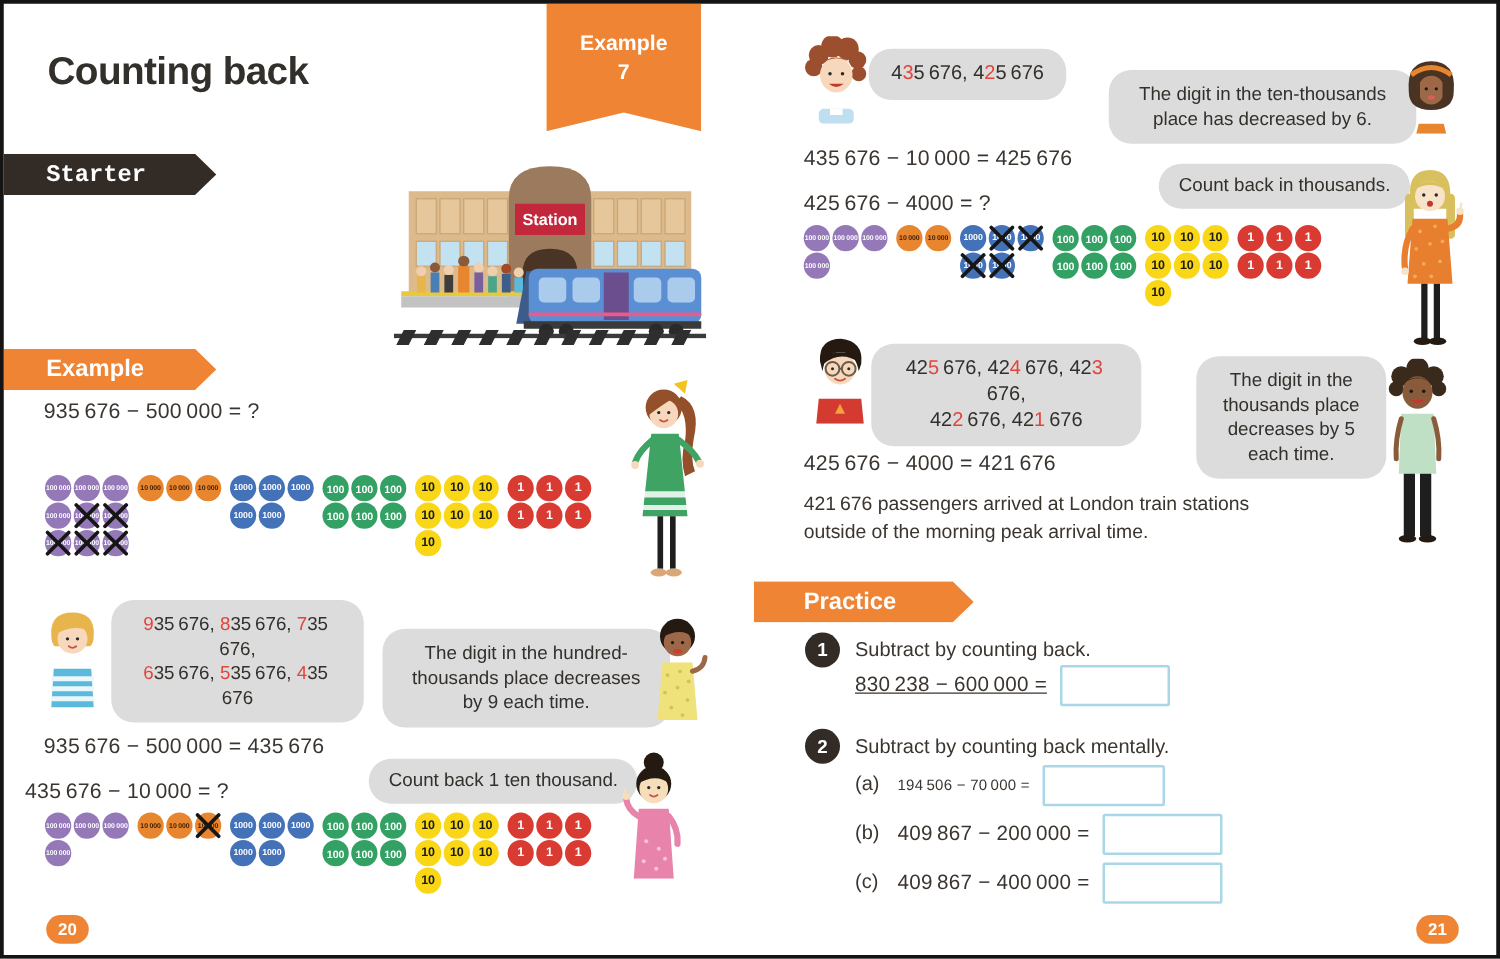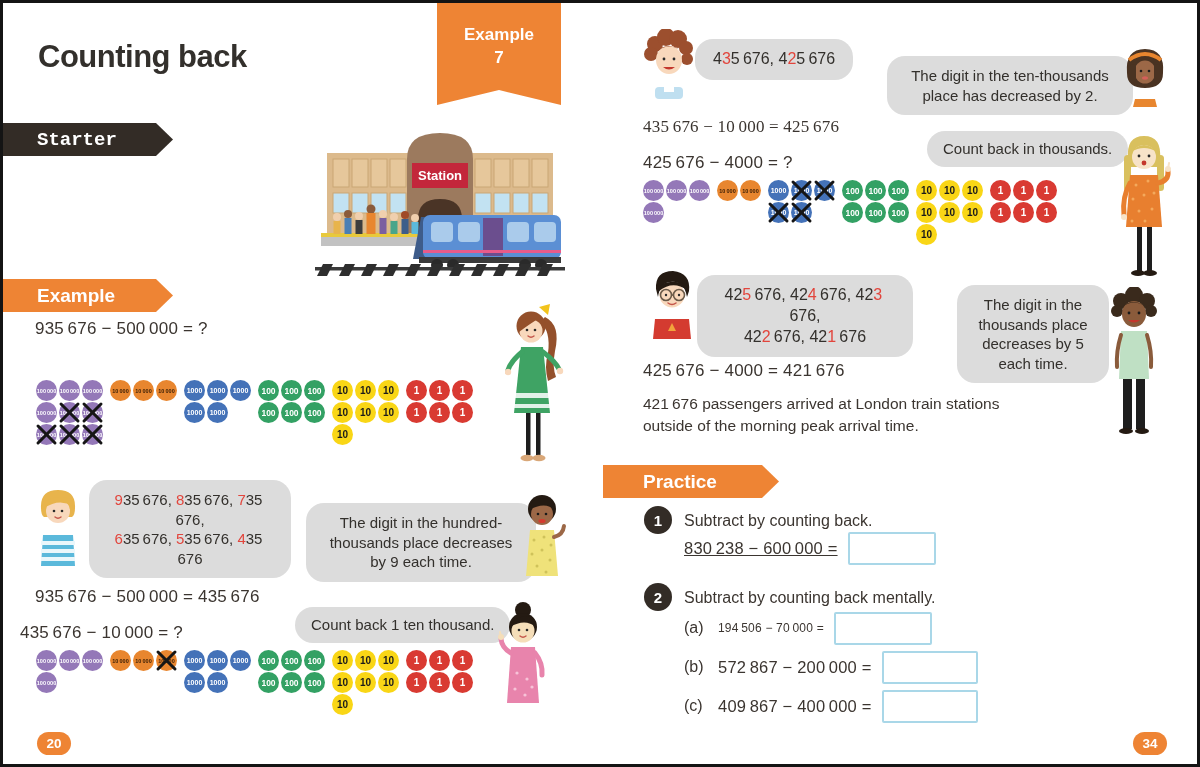--- a/index.html
+++ b/index.html
@@ -570,37 +570,37 @@
     <path d="M22 38 q6 5 12 0 z" fill="#C4372C"></path>
     <rect x="14" y="58" width="28" height="12" rx="4" fill="#BFDFF0"></rect>
     <rect x="23" y="58" width="10" height="5" fill="#FFFFFF"></rect>
   </svg>
 
   <div class="abs bubble nowrap" style="left:692px;top:36px;padding:10px 18px;font-size:16px;">
     <span class="tail tail-l" style="top:48%;"></span>
   <span>4</span><span class="red-digit">3</span><span>5 676, 4</span><span class="red-digit">2</span><span>5 676</span></div>
 
   <div class="abs bubble" style="left:884px;top:53px;width:216px;">
-    <span>The digit in the ten-thousands place has decreased by 2.</span>
+    <span>The digit in the ten-thousands place has decreased by 6.</span>
     <span class="tail tail-r" style="top:32%;"></span>
   </div>
 
   <svg class="abs" style="left:1114px;top:40px;" width="56" height="64" viewBox="0 0 56 64">
     <path d="M10 30 Q8 6 28 6 Q48 6 46 30 Q46 45 28 45 Q10 45 10 30 Z" fill="#4A3322"></path>
     <path d="M12 17 Q28 5 44 17" stroke="#E8862F" stroke-width="4" fill="none"></path>
     <ellipse cx="28" cy="29" rx="10.5" ry="11.5" fill="#9C6847"></ellipse>
     <rect x="13" y="21" width="6" height="19" rx="3" fill="#4A3322"></rect>
     <rect x="37" y="21" width="6" height="19" rx="3" fill="#4A3322"></rect>
     <circle cx="24" cy="28" r="1.3" fill="#1A1A1A"></circle>
       <circle cx="32" cy="28" r="1.3" fill="#1A1A1A"></circle>
     <ellipse cx="28" cy="35" rx="3" ry="1.7" fill="#D4605A"></ellipse>
     <path d="M18 56 L38 56 L40 64 L16 64 Z" fill="#E8862F"></path>
   </svg>
 
-  <div class="abs equation" style="left:640px;top:114px;font-family:Liberation Serif, serif;">435 676 − 10 000 = 425 676</div>
+  <div class="abs equation" style="left:640px;top:114px;">435 676 − 10 000 = 425 676</div>
   <div class="abs equation" style="left:640px;top:150px;">425 676 − 4000 = ?</div>
 
   <div class="abs bubble nowrap" style="left:924px;top:128px;padding:8px 16px;">
     <span>Count back in thousands.</span>
     <span class="tail tail-r" style="top:30%;"></span>
   </div>
 
   <svg class="abs" style="left:1108px;top:128px;" width="66" height="146" viewBox="0 0 66 146">
     <path d="M17 28 Q15 5 33 5 Q51 5 49 28 L49 36 L17 36 Z" fill="#D9C05E"></path>
     <rect x="13" y="24" width="7" height="36" rx="3.5" fill="#D9C05E"></rect>
@@ -828,26 +828,26 @@
   </div>
   <div class="abs q-text" style="left:681px;top:586px;">Subtract by counting back mentally.</div>
 
   <div class="abs q-row" style="left:681px;top:608px;height:34px;">
     <span class="q-part-label">(a)</span>
     <span class="equation" style="font-size:12px;">194 506 − 70 000 =</span>
     <span class="answer-box" style="width:94px;"></span>
   </div>
   <div class="abs q-row" style="left:681px;top:647px;height:34px;">
     <span class="q-part-label">(b)</span>
-    <span class="equation" style="font-size:16.5px;">572 867 − 200 000 =</span>
+    <span class="equation" style="font-size:16.5px;">409 867 − 200 000 =</span>
     <span class="answer-box" style="width:92px;"></span>
   </div>
   <div class="abs q-row" style="left:681px;top:686px;height:34px;">
     <span class="q-part-label">(c)</span>
     <span class="equation" style="font-size:16.5px;">409 867 − 400 000 =</span>
     <span class="answer-box" style="width:92px;"></span>
   </div>
 
   <div class="abs page-pill" style="left:1130px;top:729px;">
-    <span>34</span>
+    <span>21</span>
   </div>
 
 </div>
 
 </body></html>

